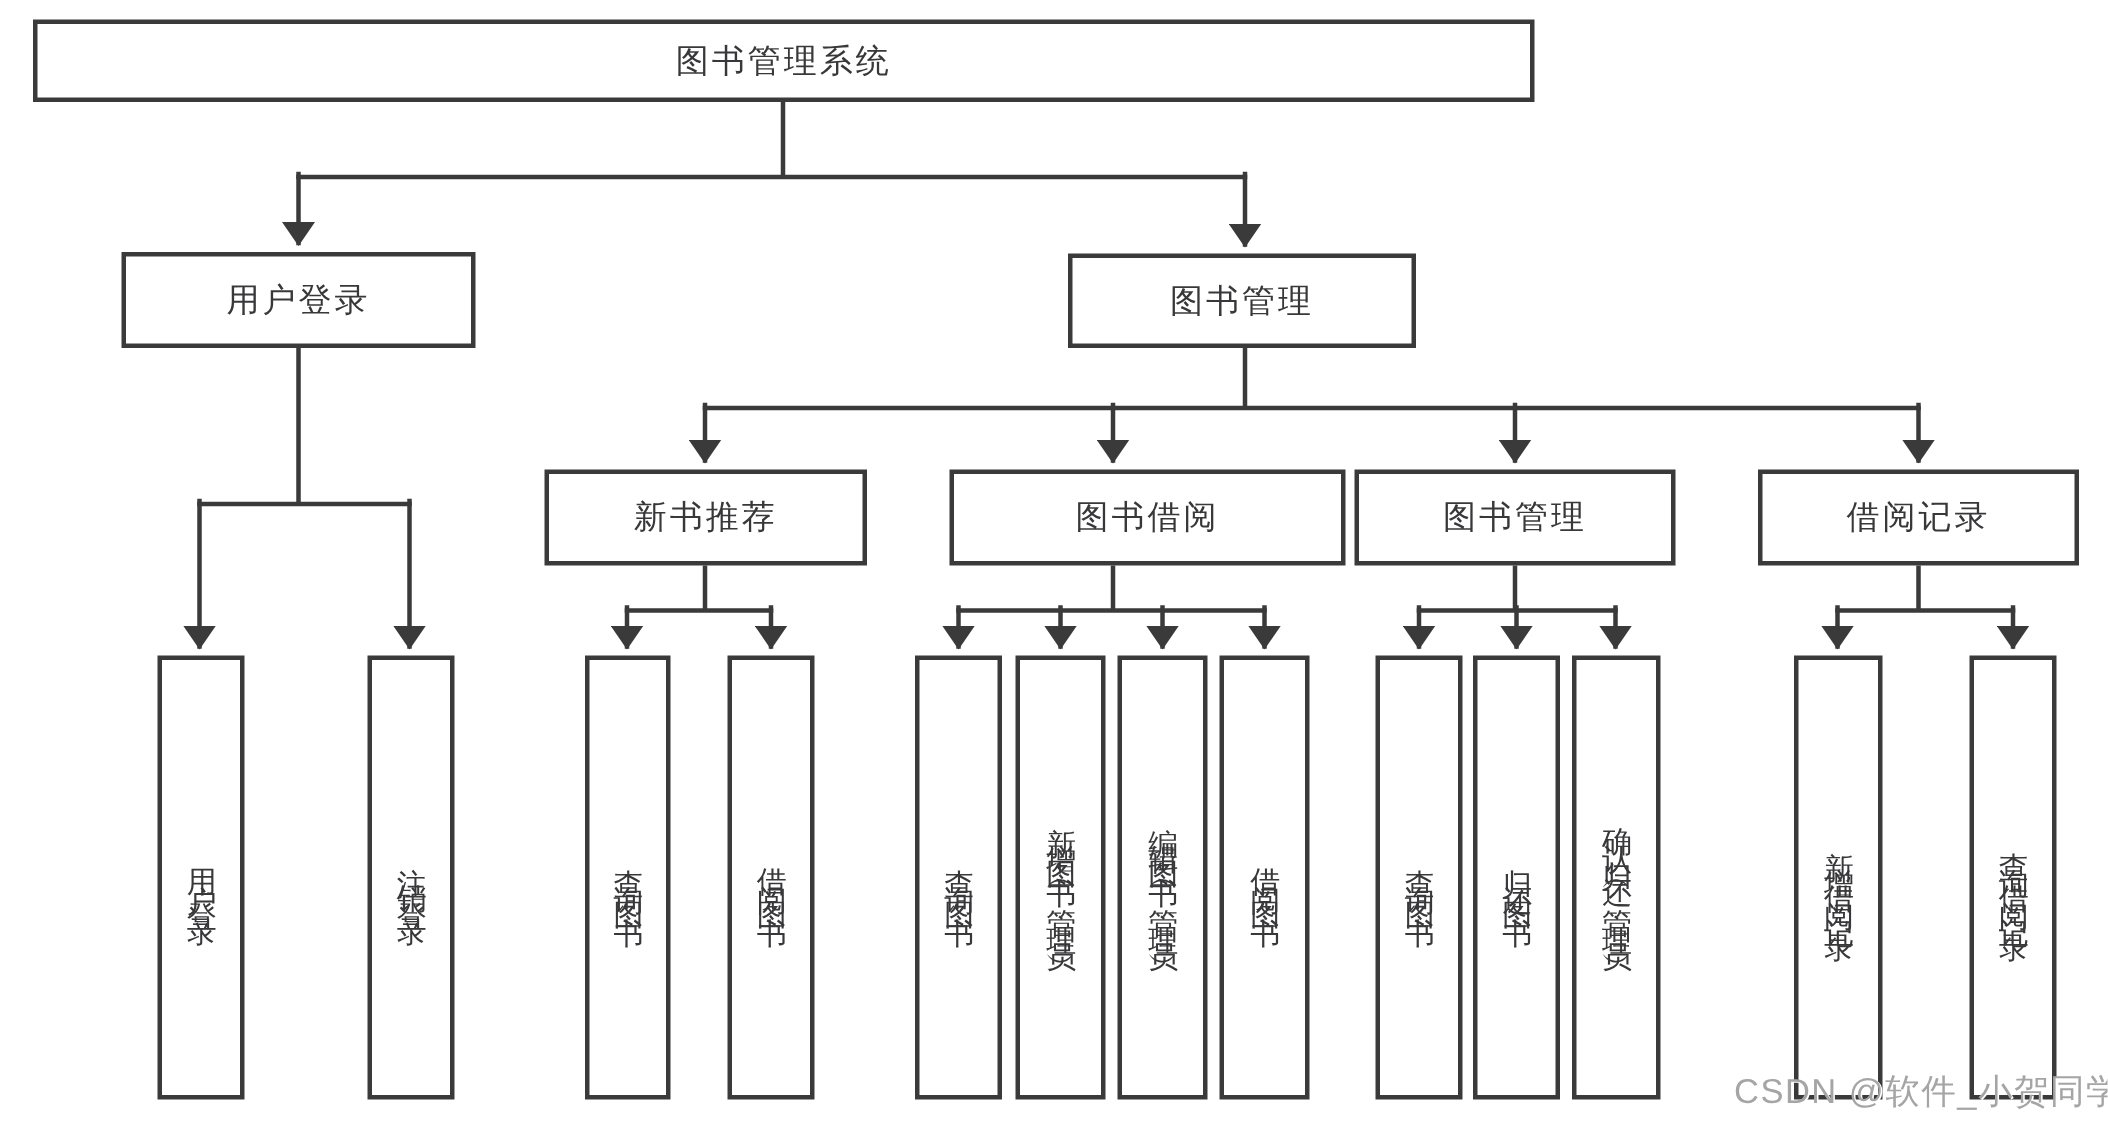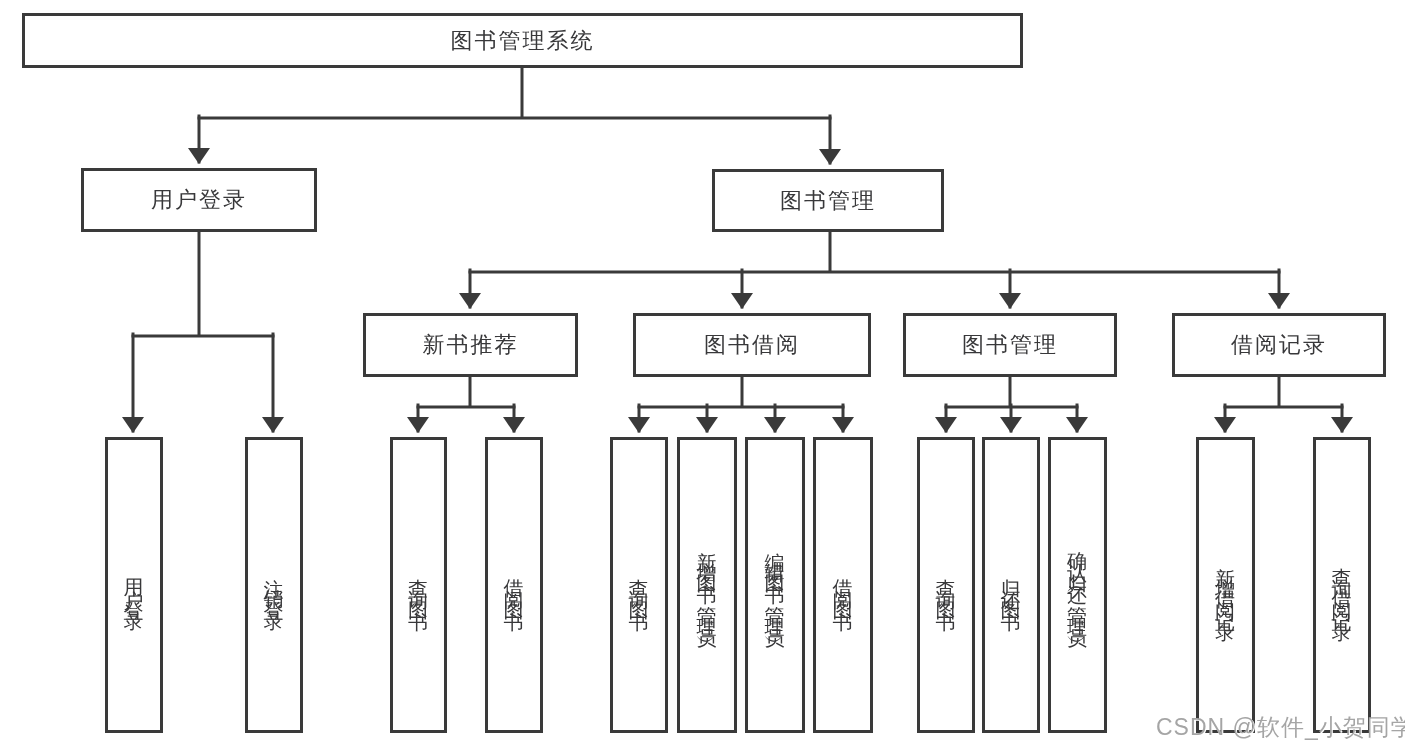--- a/index.html
+++ b/index.html
@@ -87,21 +87,21 @@
       </g>
     </g>
   </svg>
 
   <div class="box h" style="left:22px;top:13px;width:1001px;height:55px">图书管理系统</div>
 
   <div class="box h" style="left:81px;top:168px;width:236px;height:64px">用户登录</div>
   <div class="box h" style="left:712px;top:169px;width:232px;height:63px">图书管理</div>
 
   <div class="box h" style="left:363px;top:313px;width:215px;height:64px">新书推荐</div>
-  <div class="box h" style="left:633px;top:313px;width:238px;height:64px">图书借阅</div>
+  <div class="box h" style="left:633px;top:313px;width:264px;height:64px">图书借阅</div>
   <div class="box h" style="left:903px;top:313px;width:214px;height:64px">图书管理</div>
   <div class="box h" style="left:1172px;top:313px;width:214px;height:64px">借阅记录</div>
 
   <div class="box v" style="left:105px;top:437px;width:58px;height:296px">用户登录</div>
   <div class="box v" style="left:245px;top:437px;width:58px;height:296px">注销登录</div>
 
   <div class="box v" style="left:390px;top:437px;width:57px;height:296px">查询图书</div>
   <div class="box v" style="left:485px;top:437px;width:58px;height:296px">借阅图书</div>
 
   <div class="box v" style="left:610px;top:437px;width:58px;height:296px">查询图书</div>

